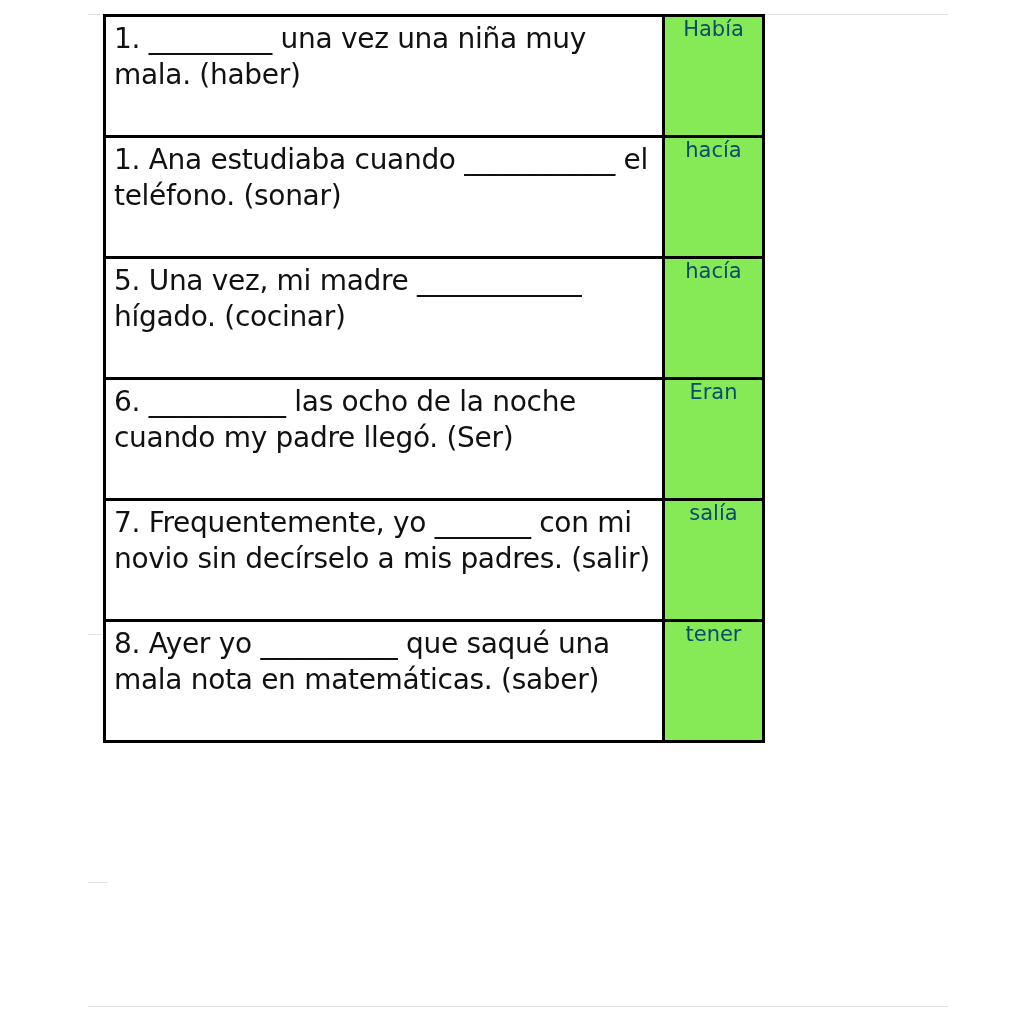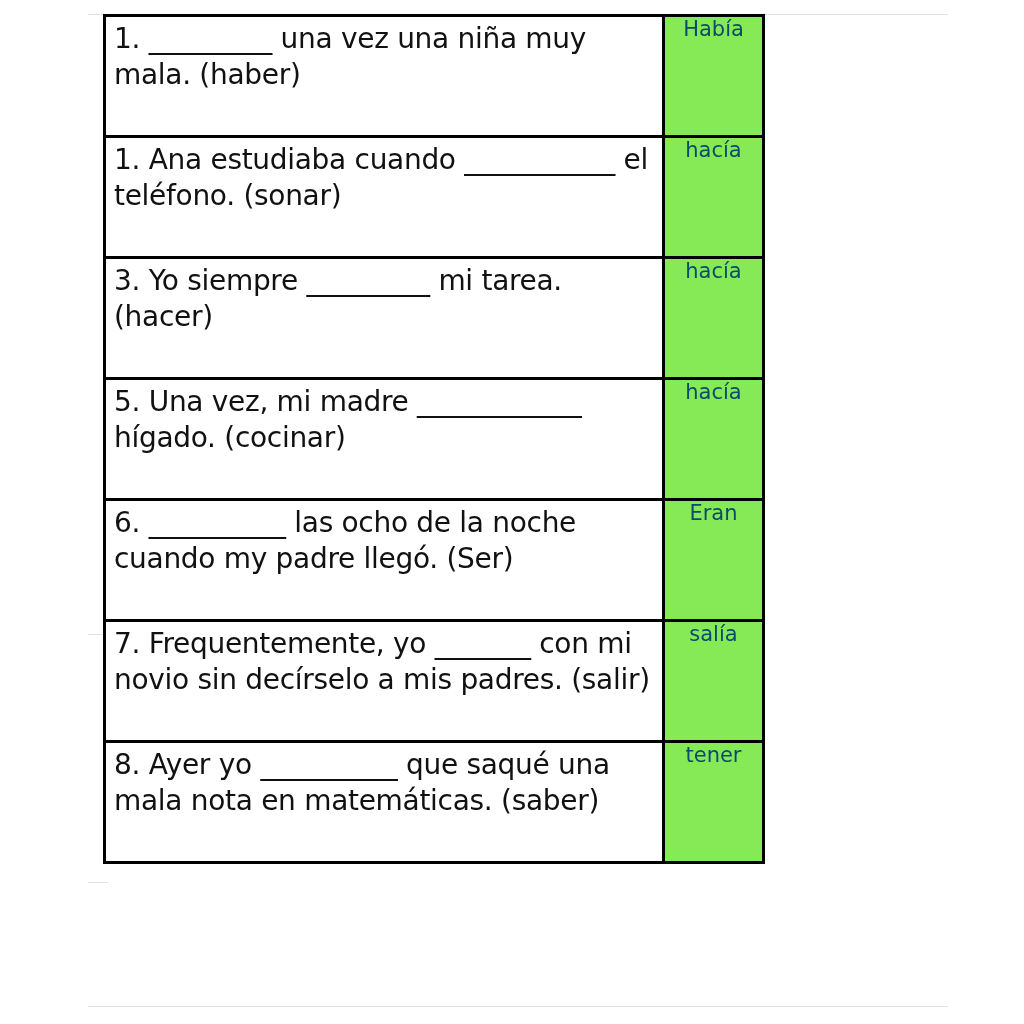--- a/index.html
+++ b/index.html
@@ -32,26 +32,20 @@
       <td class="a"><span class="atext">Había</span></td>
     </tr>
     <tr>
       <td class="q">
           <span class="qtext">1. Ana estudiaba cuando ___________ el teléfono. (sonar)</span>
         </td>
       <td class="a"><span class="atext">hacía</span></td>
     </tr>
     <tr>
       <td class="q">
-          <span class="qtext">3. Yo siempre _________ mi tarea. (hacer)</span>
-        </td>
-      <td class="a"><span class="atext">hacía</span></td>
-    </tr>
-    <tr>
-      <td class="q">
           <span class="qtext">5. Una vez, mi madre ____________ hígado. (cocinar)</span>
         </td>
       <td class="a"><span class="atext">hacía</span></td>
     </tr>
     <tr>
       <td class="q">
           <span class="qtext">6. __________ las ocho de la noche cuando my padre llegó. (Ser)</span>
         </td>
       <td class="a"><span class="atext">Eran</span></td>
     </tr>

